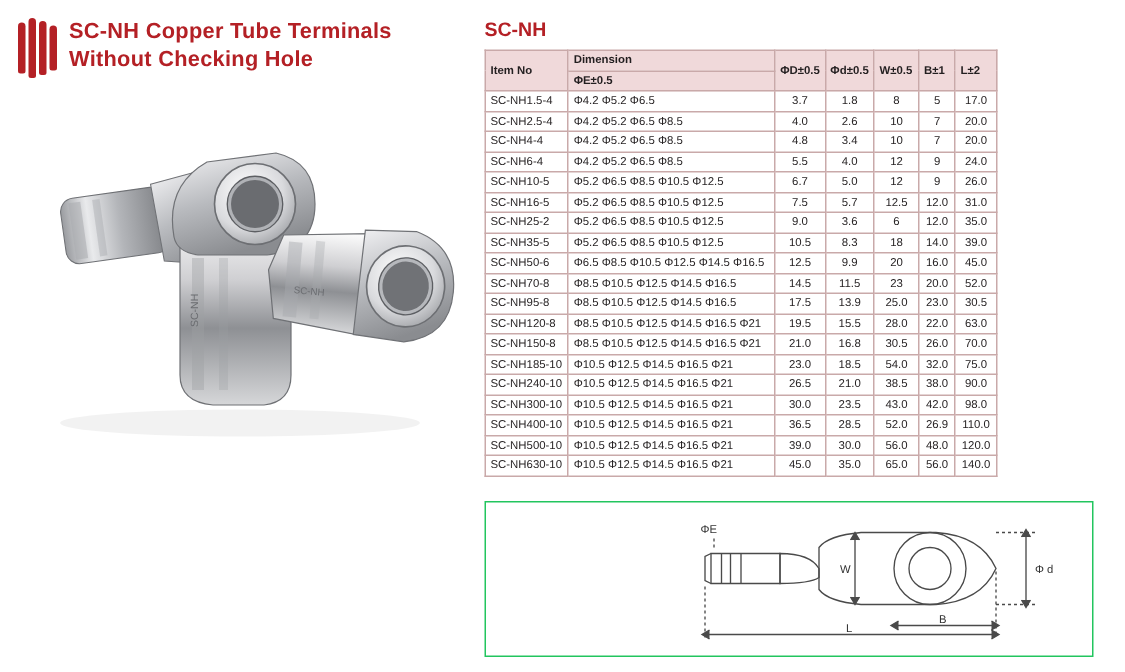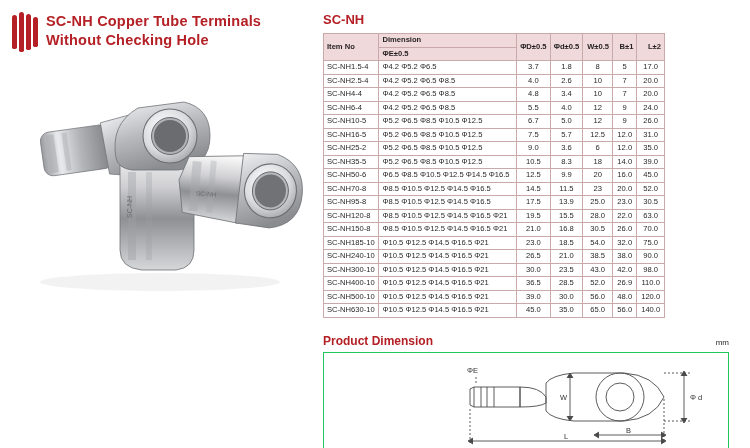--- a/index.html
+++ b/index.html
@@ -58,21 +58,21 @@
     padding:1px 3px;
     line-height:10.5px;
     white-space:nowrap;
   }
   table.spec thead th {
     background:#f0d9da;
     font-weight:bold;
     text-align:left;
     color:#231f20;
   }
-  table.spec thead th.num { text-align:right; }
+  table.spec thead th.num { text-align:left; }
   table.spec tbody td { background:#ffffff; }
   table.spec tbody td.num { text-align:center; }
   .hdr-item { width:58px; }
   .hdr-dim  { width:150px; }
   .hdr-n    { width:33px; }
 
   
   .pd-wrap { margin-top:16px; width:406px; }
   .pd-head { display:flex; justify-content:space-between; align-items:flex-end; }
   .pd-title { color:#b42025; font-weight:bold; font-size:12px; }
@@ -353,24 +353,20 @@
             <td class="num">45.0</td>
             <td class="num">35.0</td>
             <td class="num">65.0</td>
             <td class="num">56.0</td>
             <td class="num">140.0</td>
           </tr>
         </tbody>
     </table>
 
     <div class="pd-wrap">
-      <div class="pd-head">
-        <div class="pd-title">Product Dimension</div>
-        <div class="pd-unit">mm</div>
-      </div>
       <div class="pd-box">
         <svg width="404" height="94" viewBox="0 0 404 94">
           <g stroke="#4a4a4a" fill="none" stroke-width="0.9">
 
             <path d="M150,34 L196,34 L196,54 L150,54 Z"></path>
             <path d="M150,34 L146,36 L146,52 L150,54"></path>
             <line x1="157" y1="34" x2="157" y2="54"></line>
             <line x1="163" y1="34" x2="163" y2="54"></line>
             <line x1="170" y1="34" x2="170" y2="54"></line>
 

